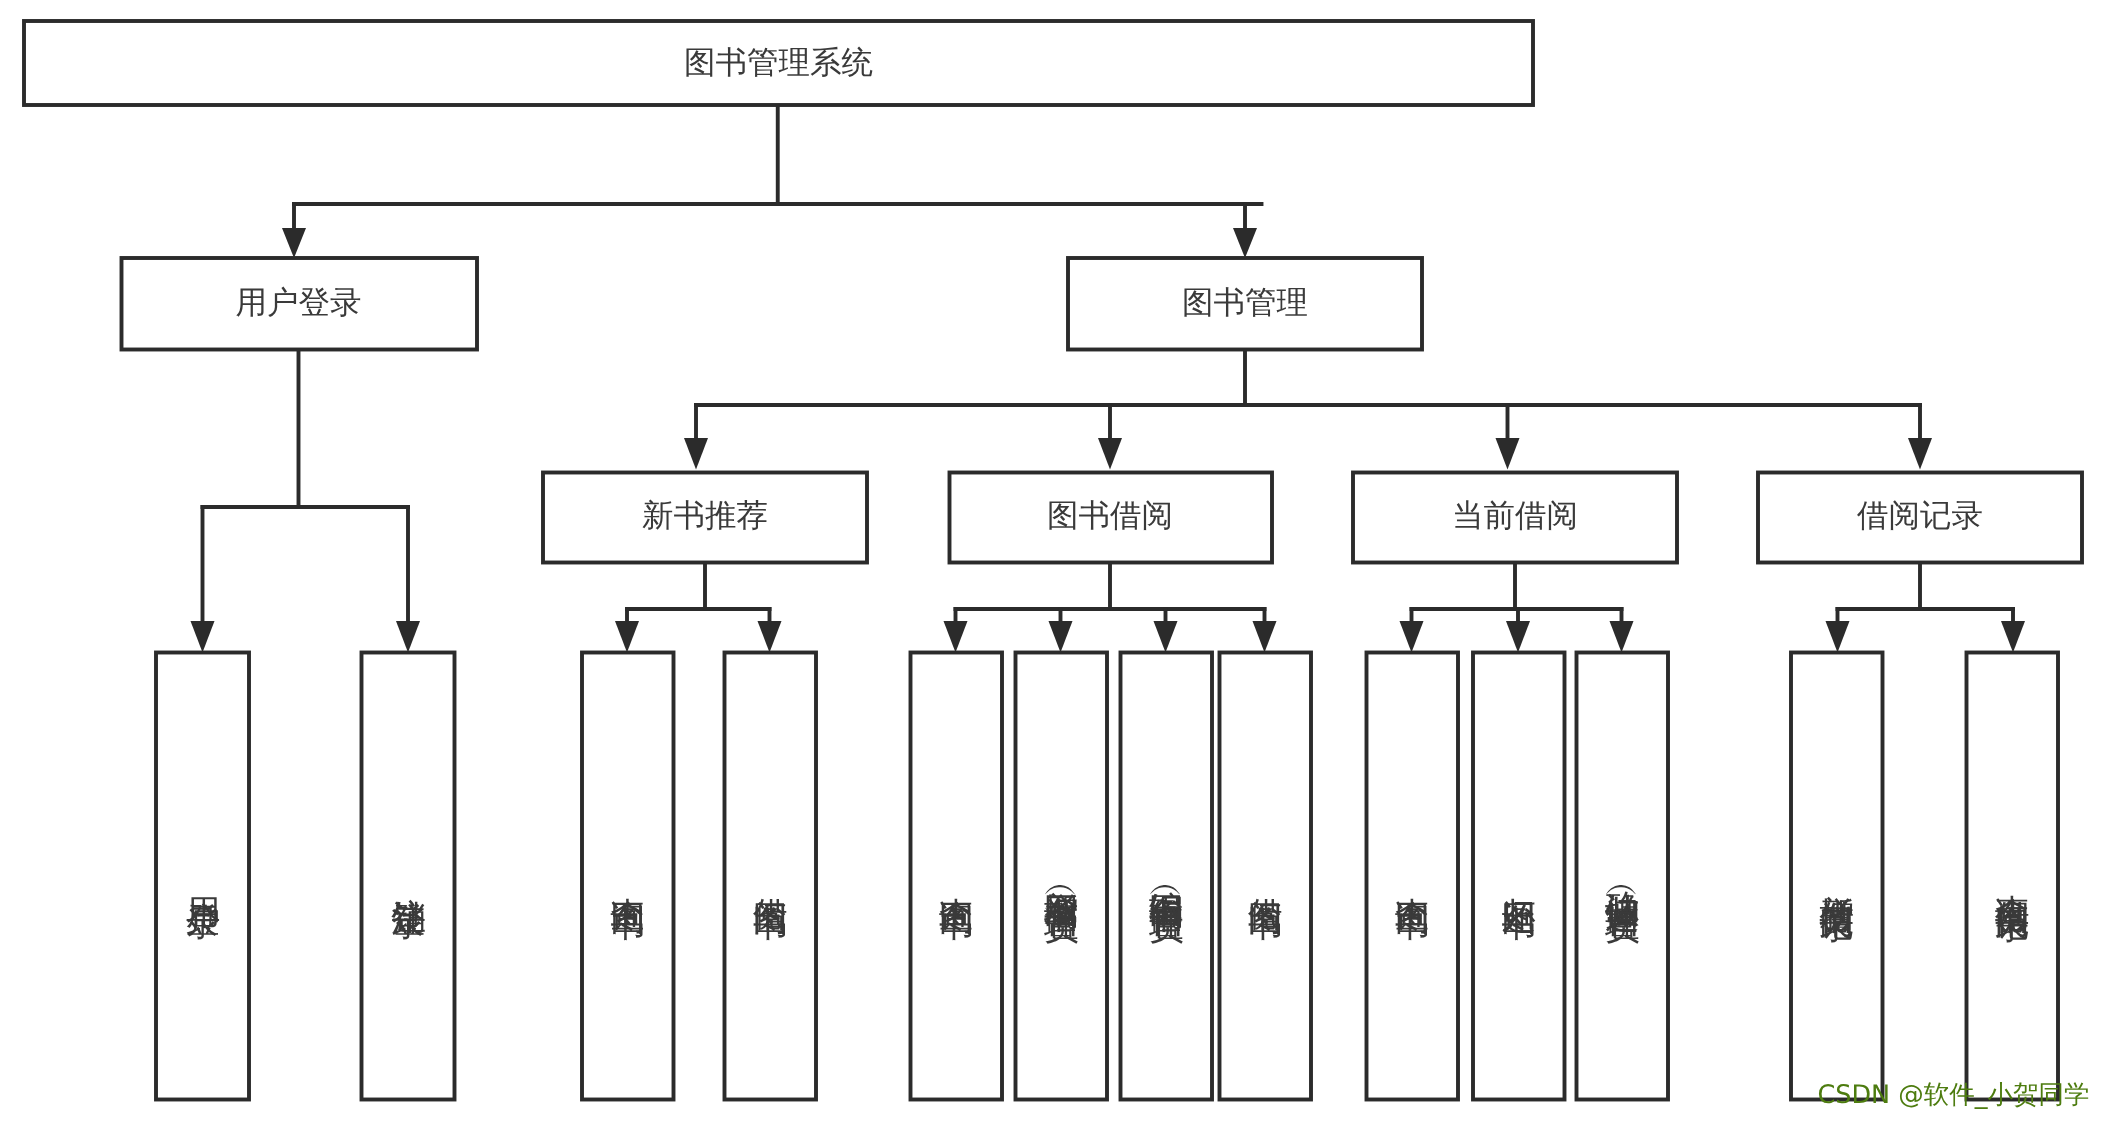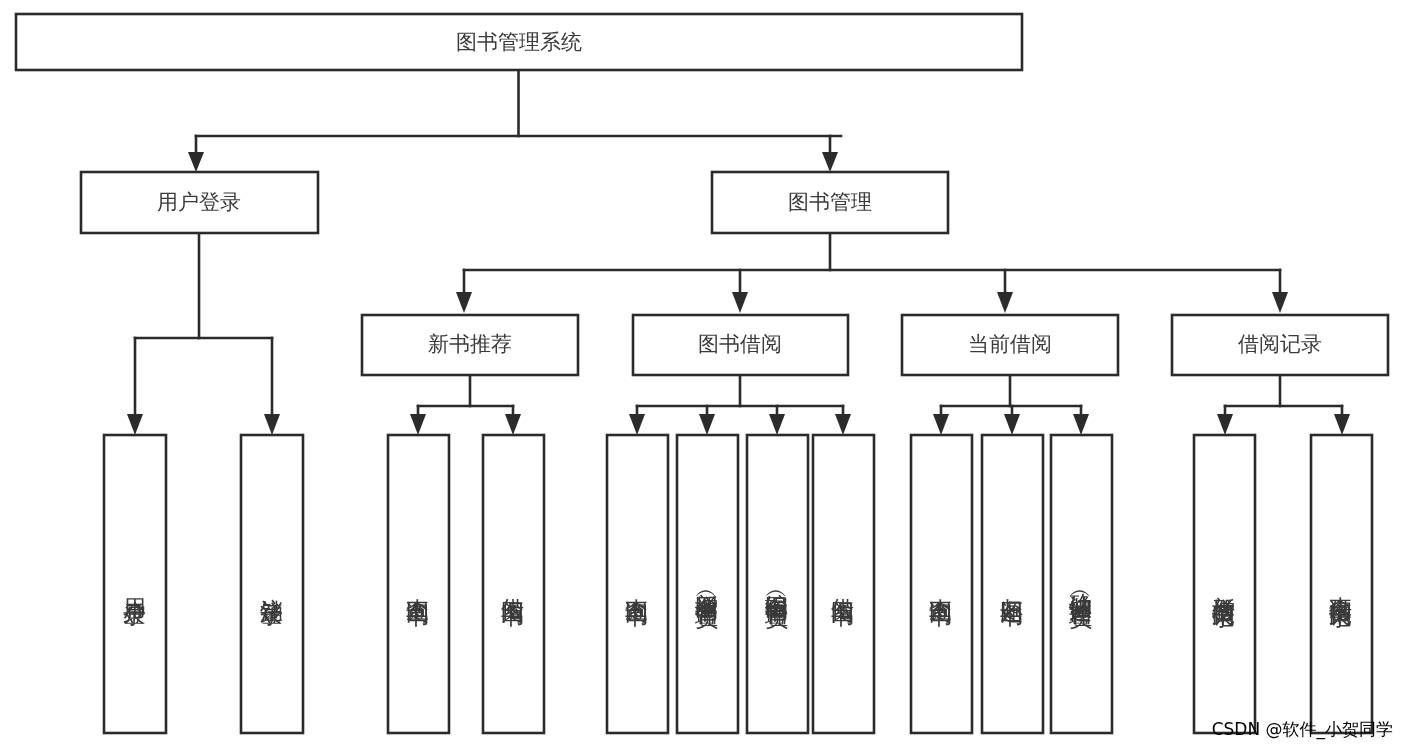--- a/index.html
+++ b/index.html
@@ -57,21 +57,21 @@
     letter-spacing: 2px;
     text-anchor: middle;
     dominant-baseline: central;
   }
   .watermark {
     position: absolute;
     right: 12px;
     bottom: 6px;
     font-family: "DejaVu Sans", "Liberation Sans", sans-serif;
     font-size: 17px;
-    color: #000000;
+    color: #4d7c0f;
     white-space: nowrap;
     user-select: none;
   }
 </style>
 </head>
 <body>
 
 <div id="diagram-root">
 
   <svg id="tree-svg" viewBox="0 0 1405 747" xmlns="http://www.w3.org/2000/svg">

